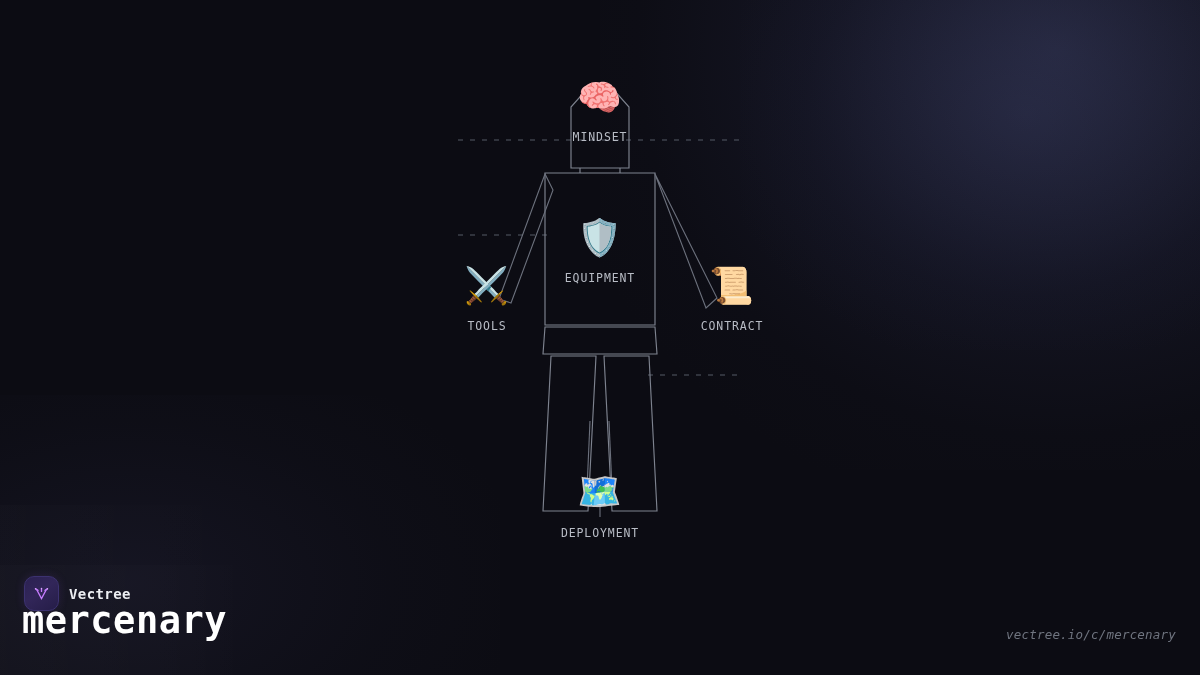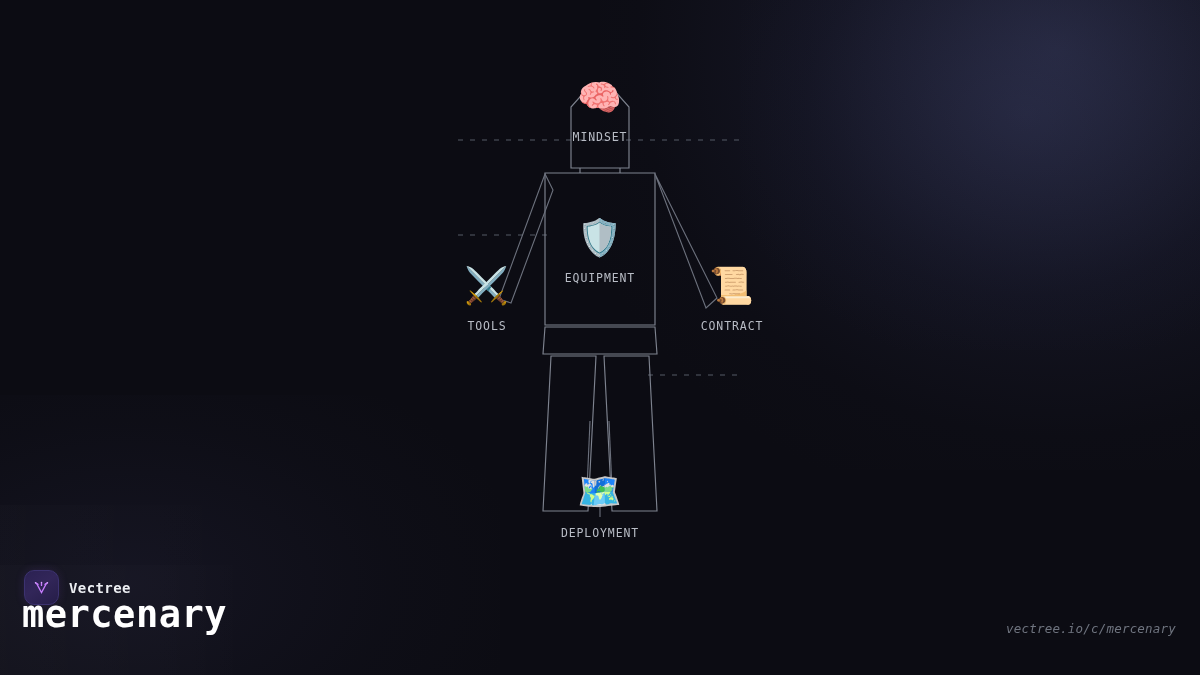--- a/index.html
+++ b/index.html
@@ -102,21 +102,21 @@
     font-family: "DejaVu Sans", sans-serif;
     font-size: 36px;
     text-anchor: middle;
     dominant-baseline: central;
   }
 
   
   #footer {
     position: absolute;
     left: 0;
-    bottom: 8px;
+    bottom: 2px;
     width: 1200px;
     height: 115px;
   }
   .brand-row {
     position: absolute;
     left: 24px;
     top: 18px;
     display: flex;
     align-items: center;
     gap: 10px;

